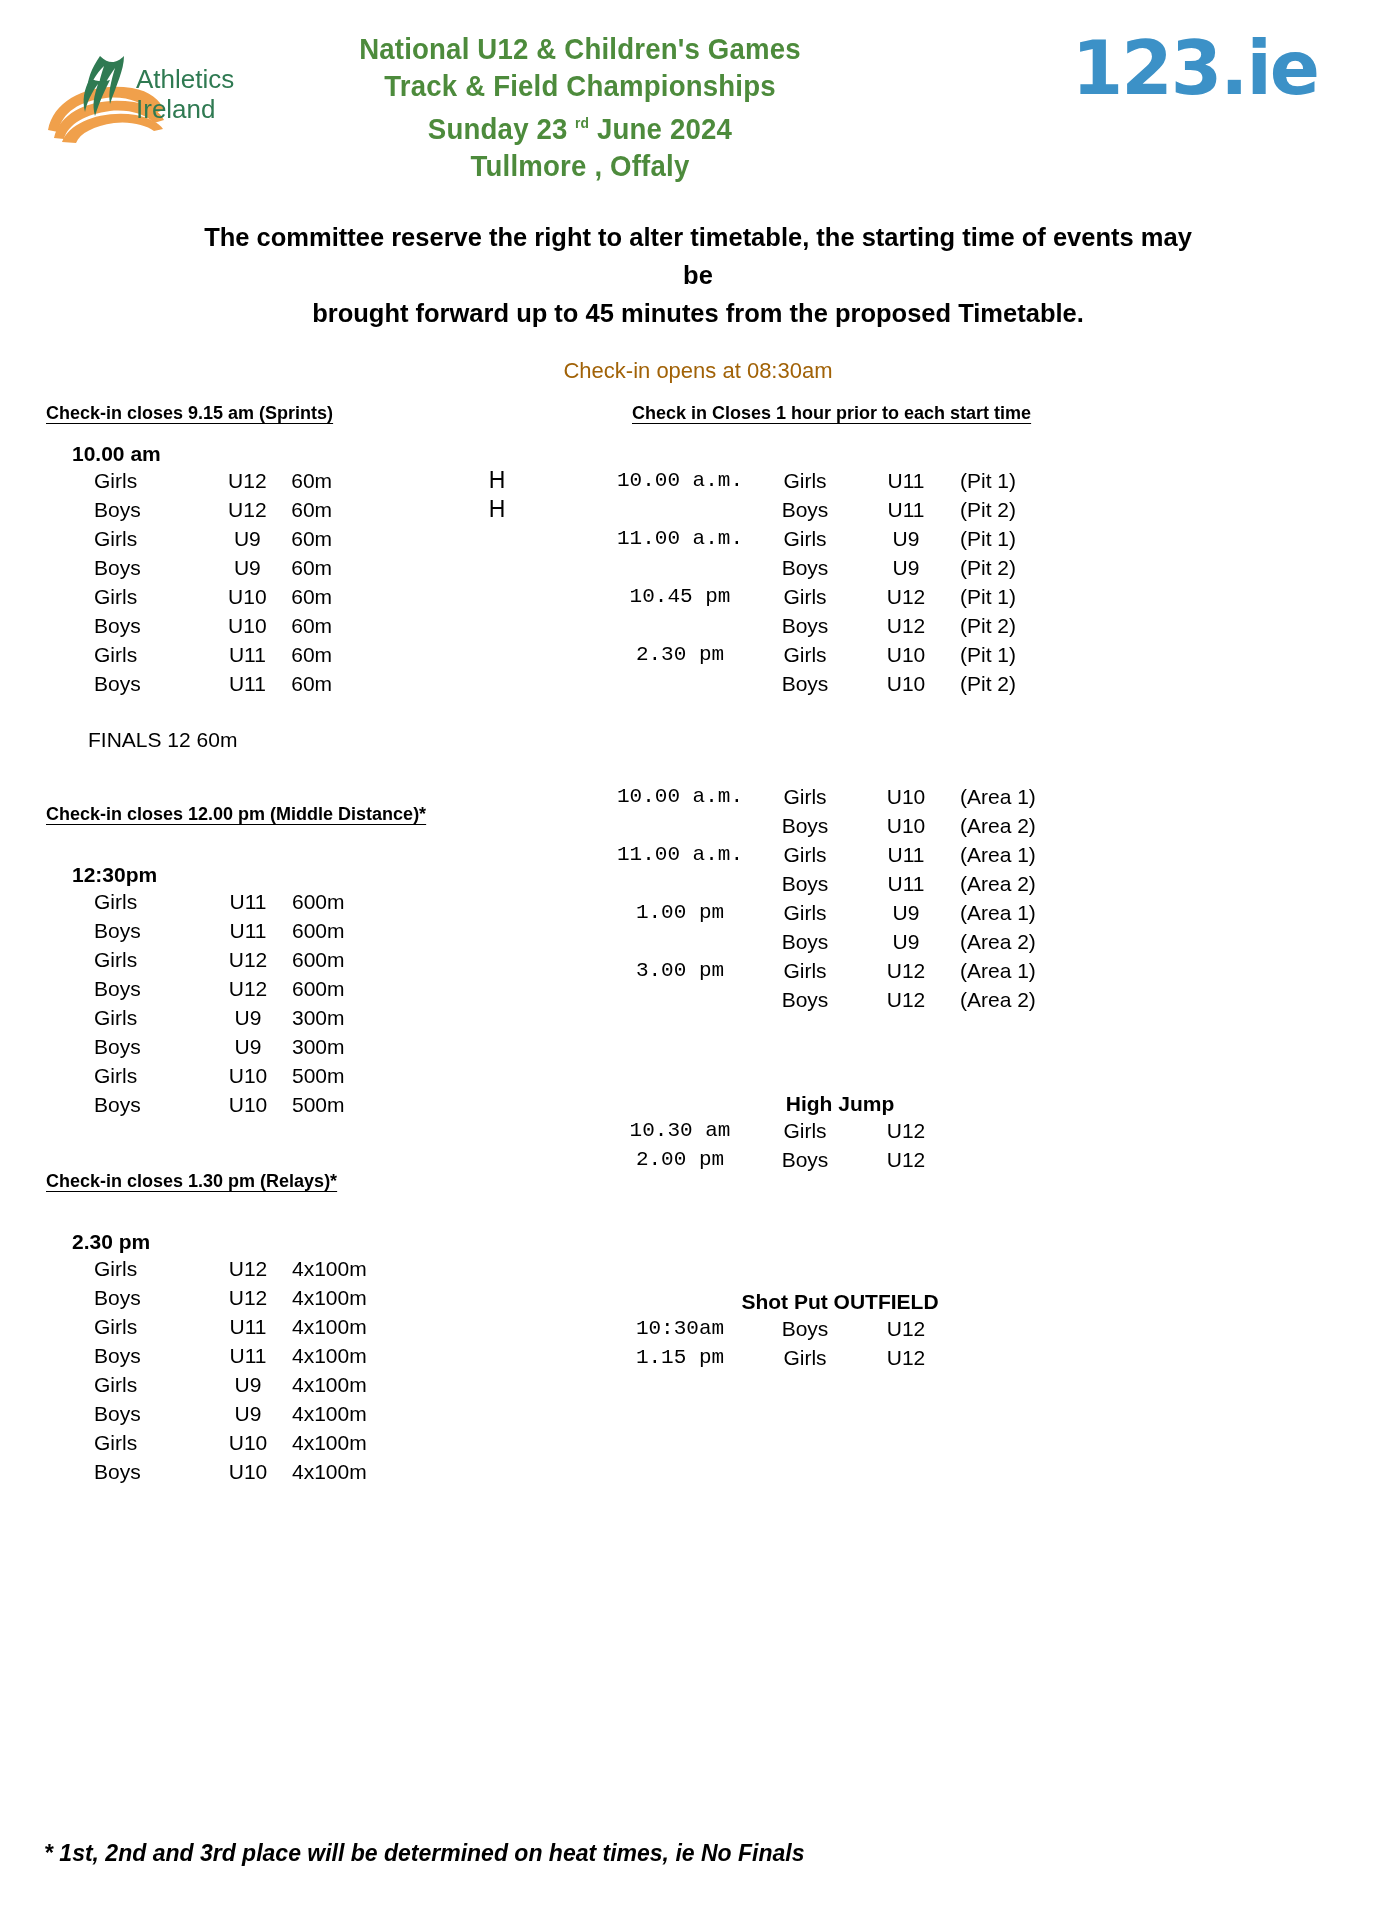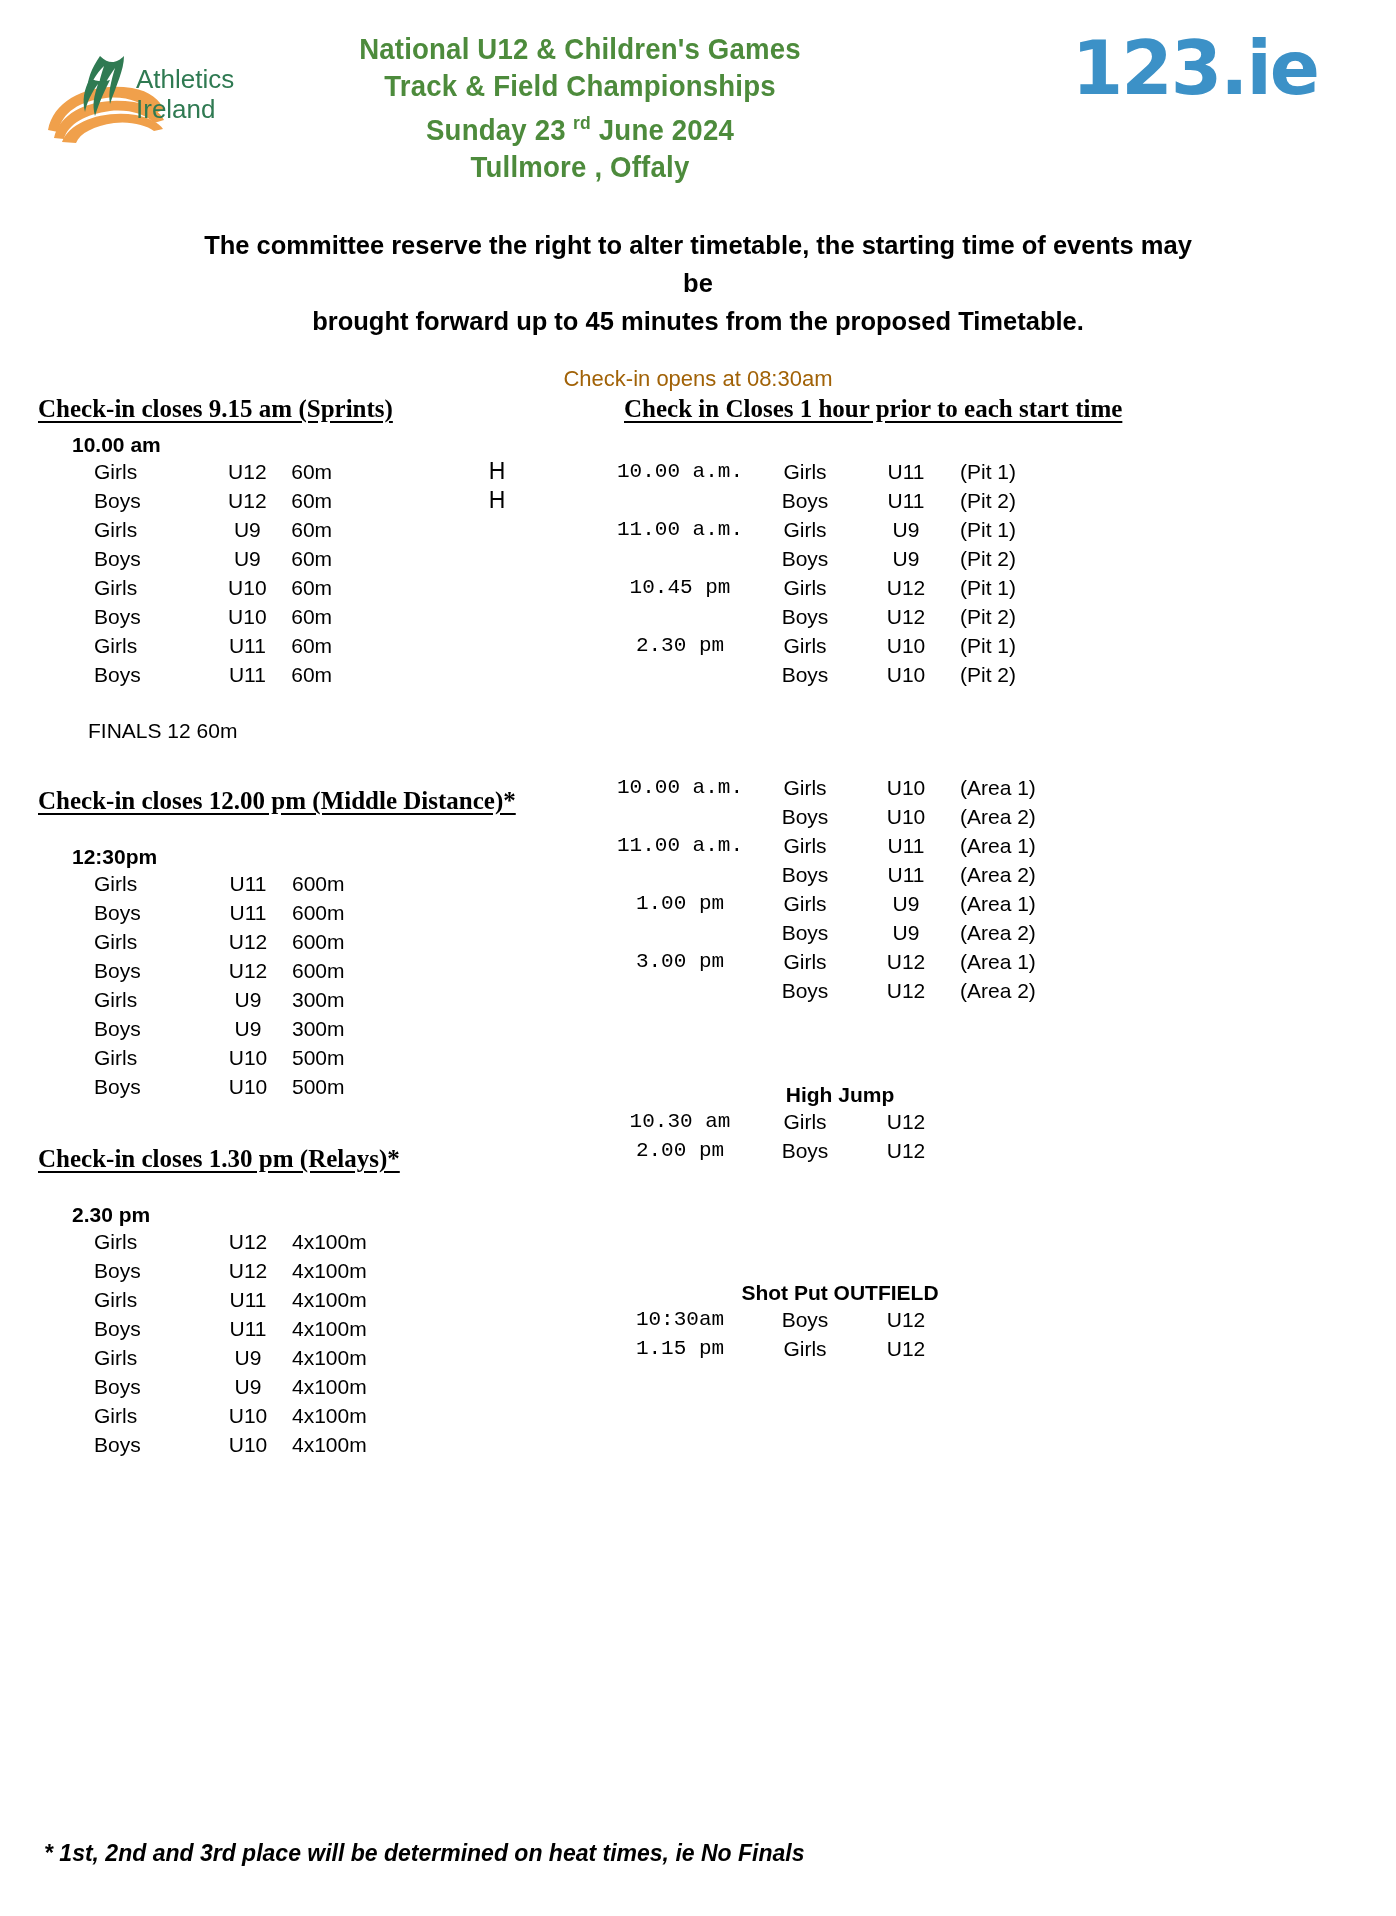--- a/index.html
+++ b/index.html
@@ -44,21 +44,21 @@
     font-weight: bold;
     color: #4d8b3c;
     font-size: 30px;
     line-height: 37px;
     letter-spacing: 0.2px;
     white-space: nowrap;
     transform: scaleX(0.92);
     transform-origin: center;
   }
   .title-line sup {
-    font-size: 19px;
+    font-size: 15px;
     vertical-align: super;
     margin-left: 8px;
   }
   .logo-123 {
     position: absolute;
     right: 78px;
     top: 28px;
     font-family: "DejaVu Sans", sans-serif;
     font-weight: bold;
     font-size: 74px;
@@ -75,21 +75,21 @@
     width: 1396px;
     text-align: center;
   }
   .notice-main {
     font-family: "Liberation Sans Narrow", "Liberation Sans", sans-serif;
     font-weight: bold;
     font-size: 25.5px;
     line-height: 38px;
     color: #000;
     width: 1010px;
-    margin: 8px auto;
+    margin: 0 auto;
   }
   .notice-sub {
     margin-top: 26px;
     font-size: 22px;
     color: #a16207;
     font-family: "Liberation Sans", sans-serif;
   }
 
   
   .col-left {
@@ -99,27 +99,27 @@
     width: 560px;
   }
   .col-right {
     position: absolute;
     left: 600px;
     top: 395px;
     width: 760px;
   }
 
   .sec-head {
-    font-family: Liberation Serif, serif;
-    font-weight: bold;
-    font-size: 25px;
+    font-family: Liberation Sans, sans-serif;
+    font-weight: bold;
+    font-size: 18px;
     text-decoration: underline;
     text-underline-offset: 4px;
     white-space: nowrap;
-    margin: 0;
+    margin: 8px;
     padding: 0;
   }
   .sec-head.right-head {
     text-align: left;
     padding-left: 24px;
   }
 
   .time-head {
     font-family: Liberation Sans, sans-serif;
     font-weight: bold;

